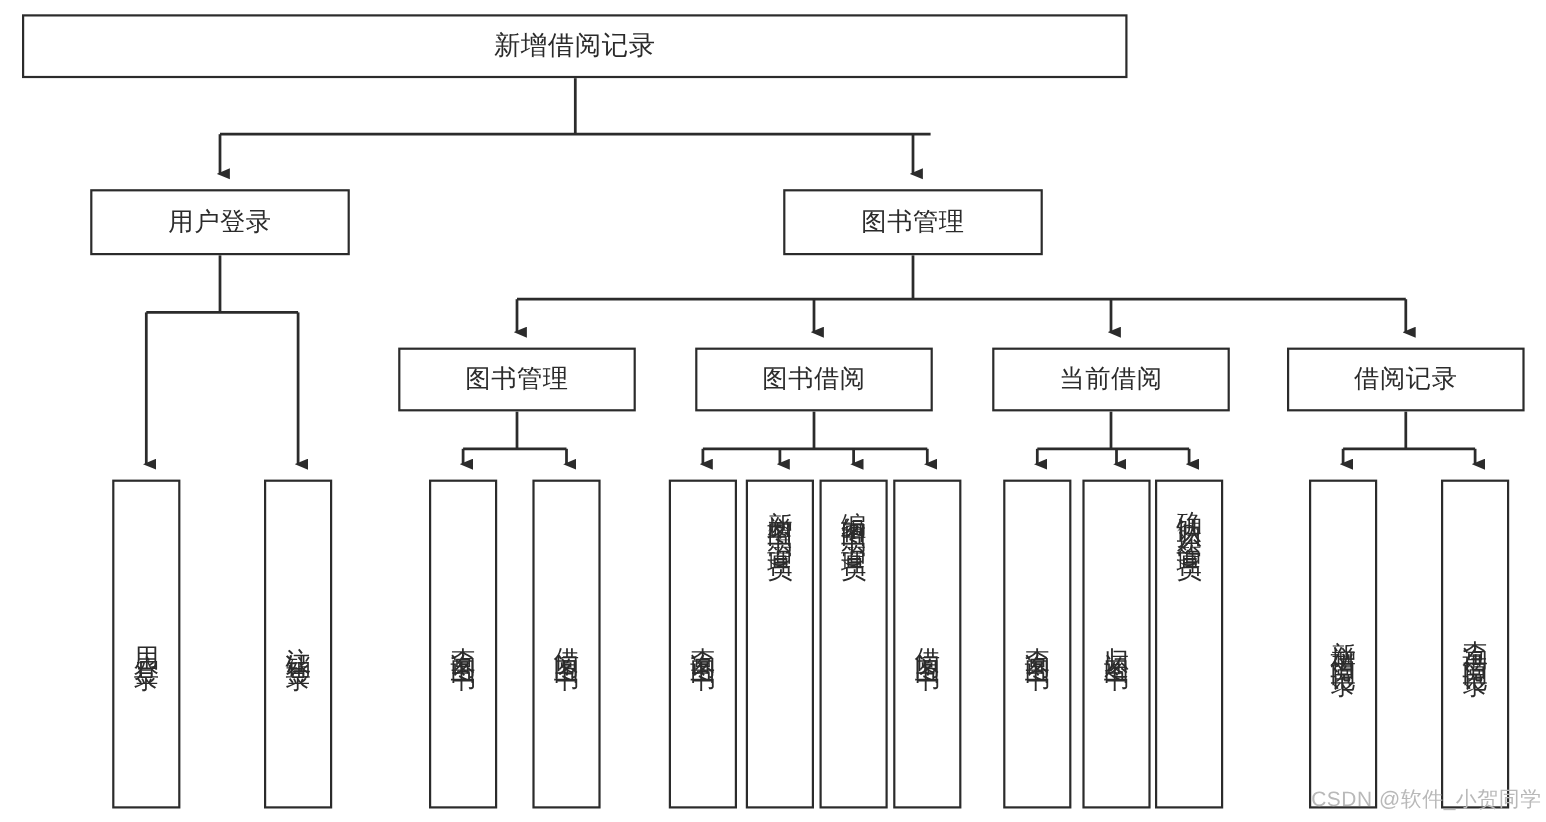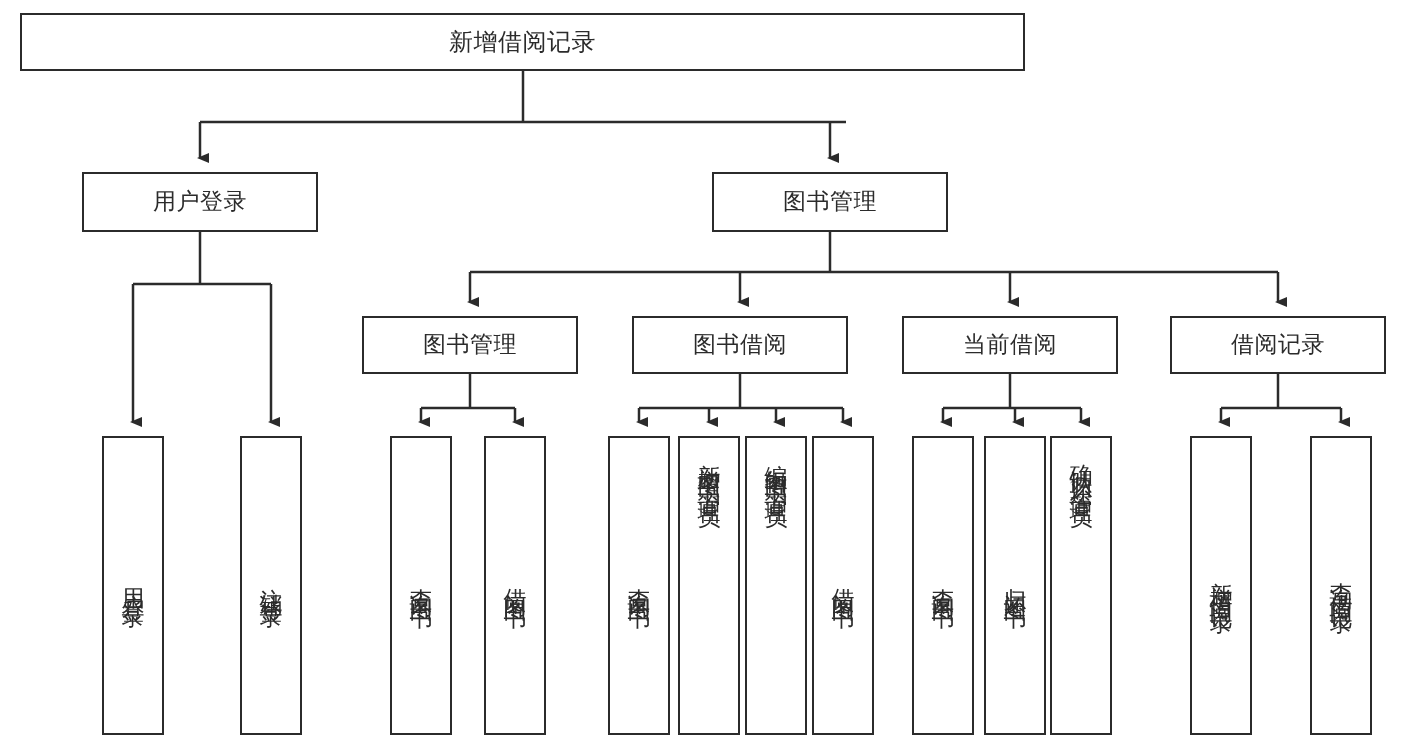--- a/index.html
+++ b/index.html
@@ -190,14 +190,15 @@
     <span class="node-label">确认归还（管理员）</span>
   </div>
 
   <div class="node leaf centered" style="left:1190px; top:436px; width:62px; height:299px;">
     <span class="node-label">新增借阅记录</span>
   </div>
   <div class="node leaf centered" style="left:1310px; top:436px; width:62px; height:299px;">
     <span class="node-label">查询借阅记录</span>
   </div>
 
+  <div class="watermark" style="left:1192px; top:714px;">CSDN @软件_小贺同学</div>
 
 </div>
 
 </body></html>

